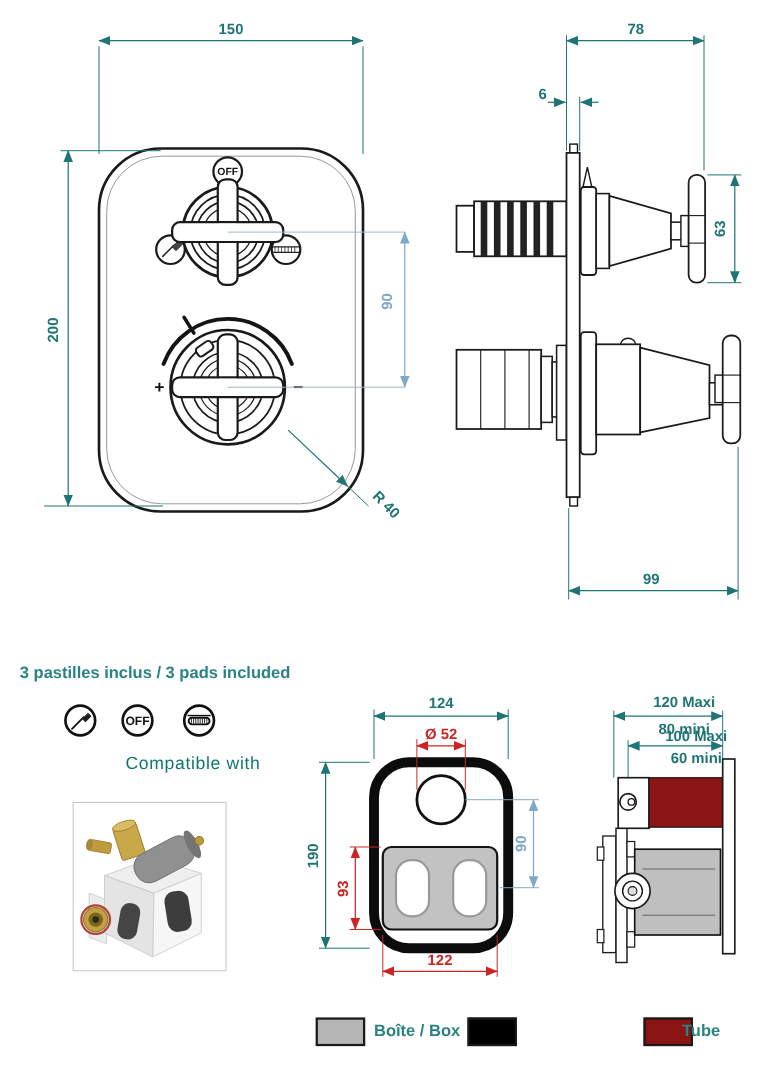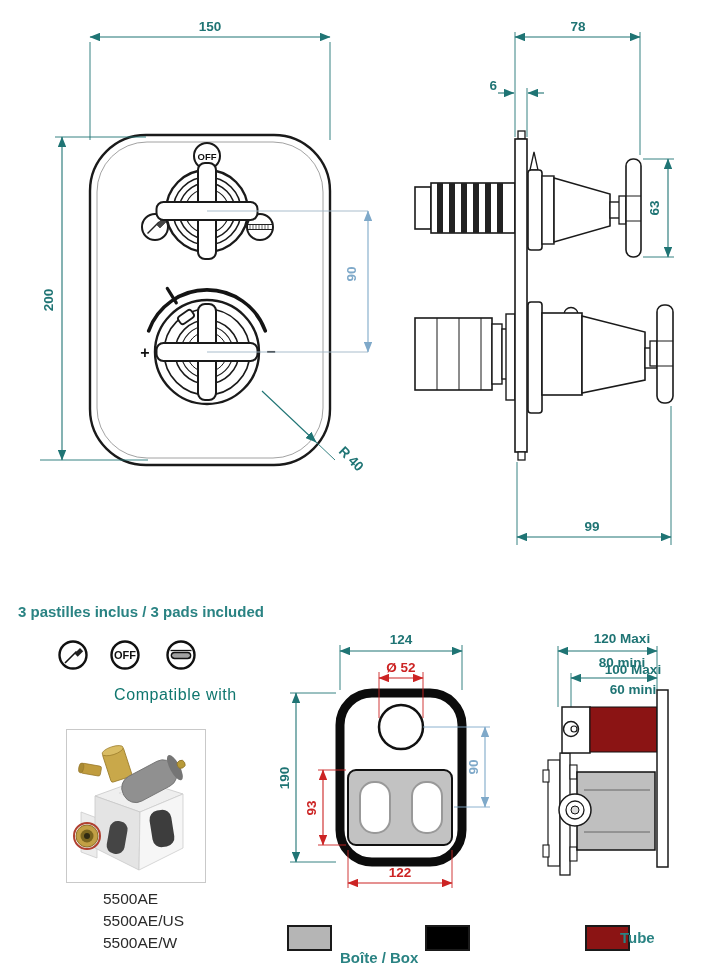--- a/index.html
+++ b/index.html
@@ -239,25 +239,20 @@
       </g>
       <g>
         <circle cx="20" cy="106" r="13" fill="none" stroke="#b04030" stroke-width="2"></circle>
         <circle cx="20" cy="106" r="11" fill="#c2a045" stroke="#8f7128" stroke-width="1"></circle>
         <circle cx="20" cy="106" r="6.5" fill="#7a651f"></circle>
         <circle cx="20" cy="106" r="3" fill="#2f2a12"></circle>
       </g>
     </svg>
   </div>
 
-  <div class="models">
-    <div>5500AE</div>
-    <div>5500AE/US</div>
-    <div>5500AE/W</div>
-  </div>
 
   <svg style="left:280px;top:610px" width="240" height="300" viewBox="0 0 240 300">
     <defs>
       <marker id="pt" viewBox="0 0 10 8" refX="9.5" refY="4" markerWidth="10" markerHeight="8" orient="auto-start-reverse">
           <path d="M0,0L10,4L0,8Z" fill="#1f7474"></path>
         </marker>
       <marker id="pr" viewBox="0 0 10 8" refX="9.5" refY="4" markerWidth="10" markerHeight="8" orient="auto-start-reverse">
           <path d="M0,0L10,4L0,8Z" fill="#cc2424"></path>
         </marker>
       <marker id="pb" viewBox="0 0 10 8" refX="9.5" refY="4" markerWidth="10" markerHeight="8" orient="auto-start-reverse">
@@ -342,20 +337,20 @@
     <line x1="44" y1="222" x2="110" y2="222" stroke="#666" stroke-width="1"></line>
     <g>
       <circle cx="35" cy="200" r="16" class="shape" stroke-width="1.5"></circle>
       <circle cx="35" cy="200" r="9" class="shape" stroke-width="1.3"></circle>
       <circle cx="35" cy="200" r="4" fill="#ddd" stroke="#111" stroke-width="1"></circle>
     </g>
     <rect x="117" y="80" width="11" height="177" class="shape" stroke-width="1.5"></rect>
   </svg>
 
   <div class="legend-swatch" style="left:287px;background:#b5b5b5;"></div>
-  <div class="legend-label" style="left:340px;top:950px">Boîte / Box</div>
+  <div class="legend-label" style="left:340px;top:930px">Boîte / Box</div>
 
   <div class="legend-swatch" style="left:425px;background:#000;"></div>
 
   <div class="legend-swatch" style="left:585px;background:#8b1414;"></div>
   <div class="legend-label" style="left:620px;top:930px">Tube</div>
 
 </div>
 
 </body></html>

